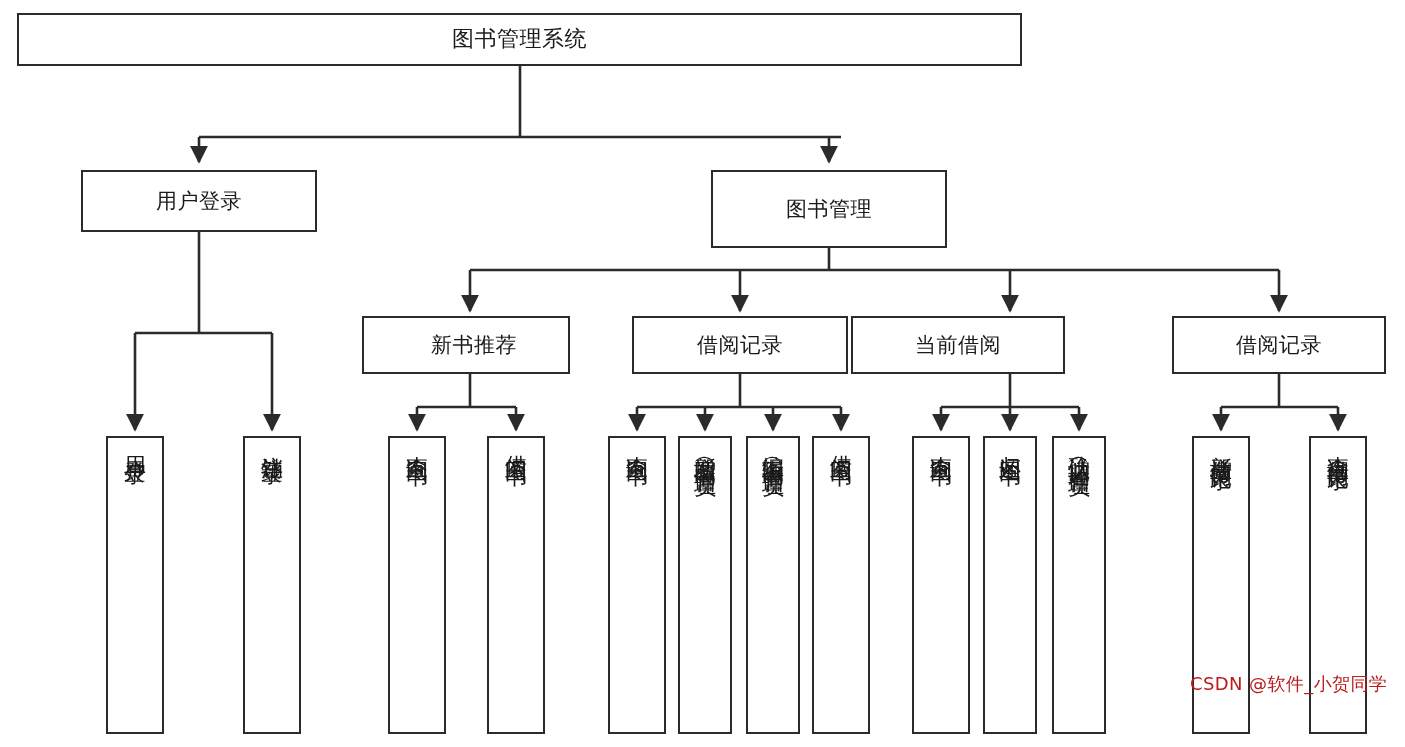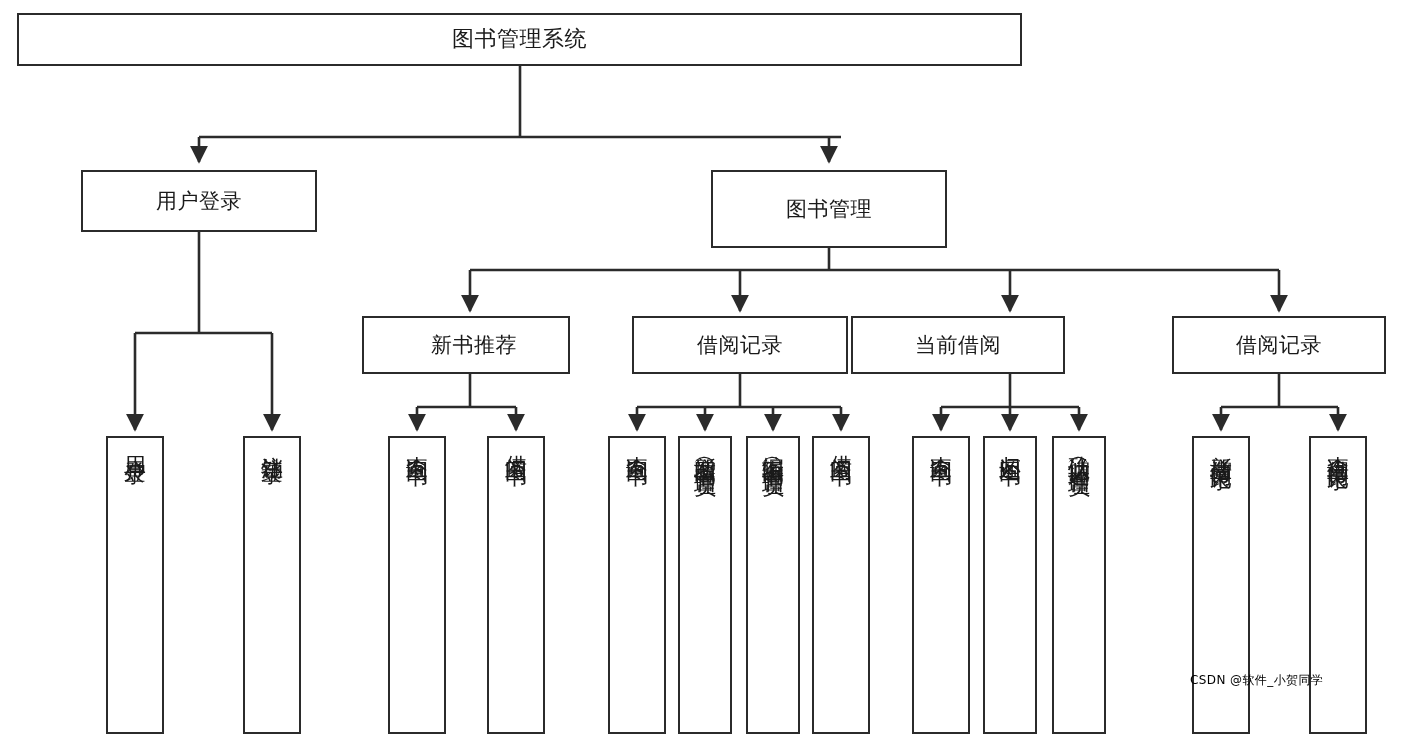--- a/index.html
+++ b/index.html
@@ -43,22 +43,22 @@
     text-orientation:upright;
     font-size:22px;
     line-height:1.0;
     letter-spacing:3px;
     white-space:nowrap;
   }
 
   #watermark{
     position:absolute;
     left:1190px;top:672px;
-    font-size:12px;
-    color:#000000;
+    font-size:18px;
+    color:#b91c1c;
     white-space:nowrap;
     letter-spacing:0.4px;
   }
 </style>
 </head>
 <body>
 
 <div id="stage">
 
   <svg class="wires" viewBox="0 0 1405 747" xmlns="http://www.w3.org/2000/svg">

